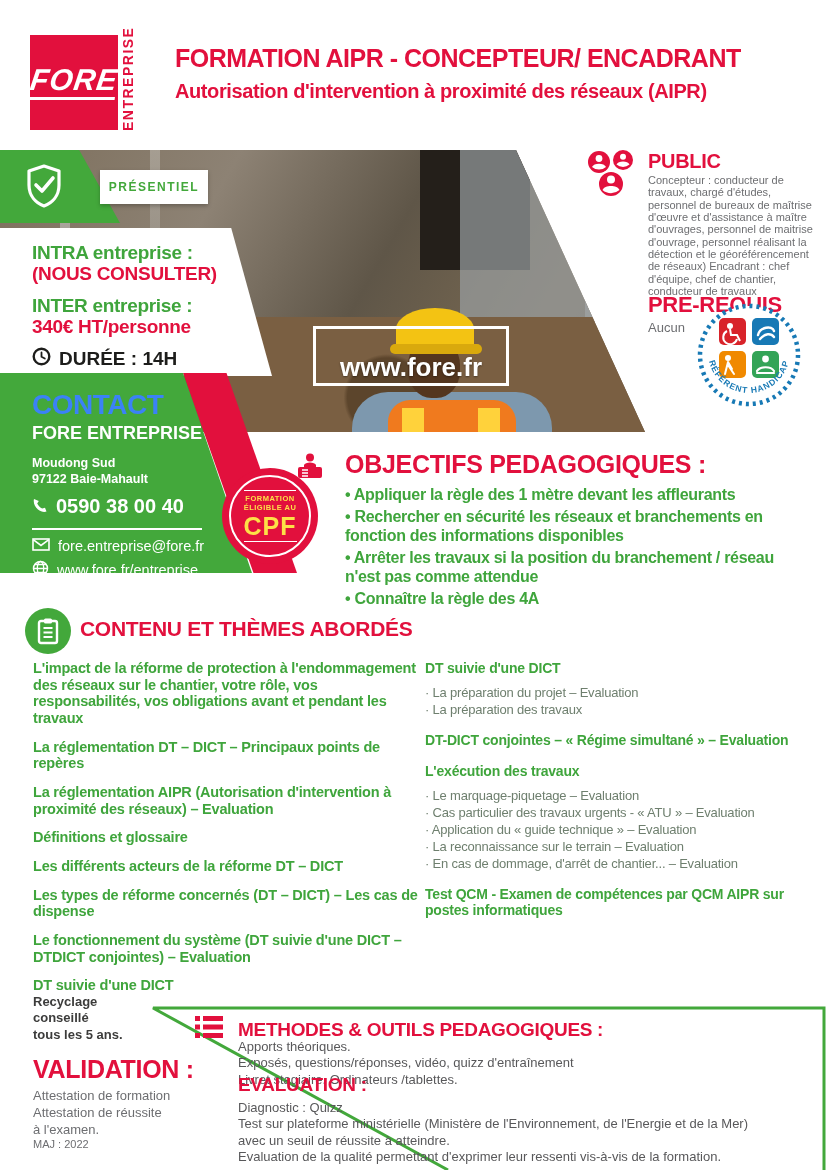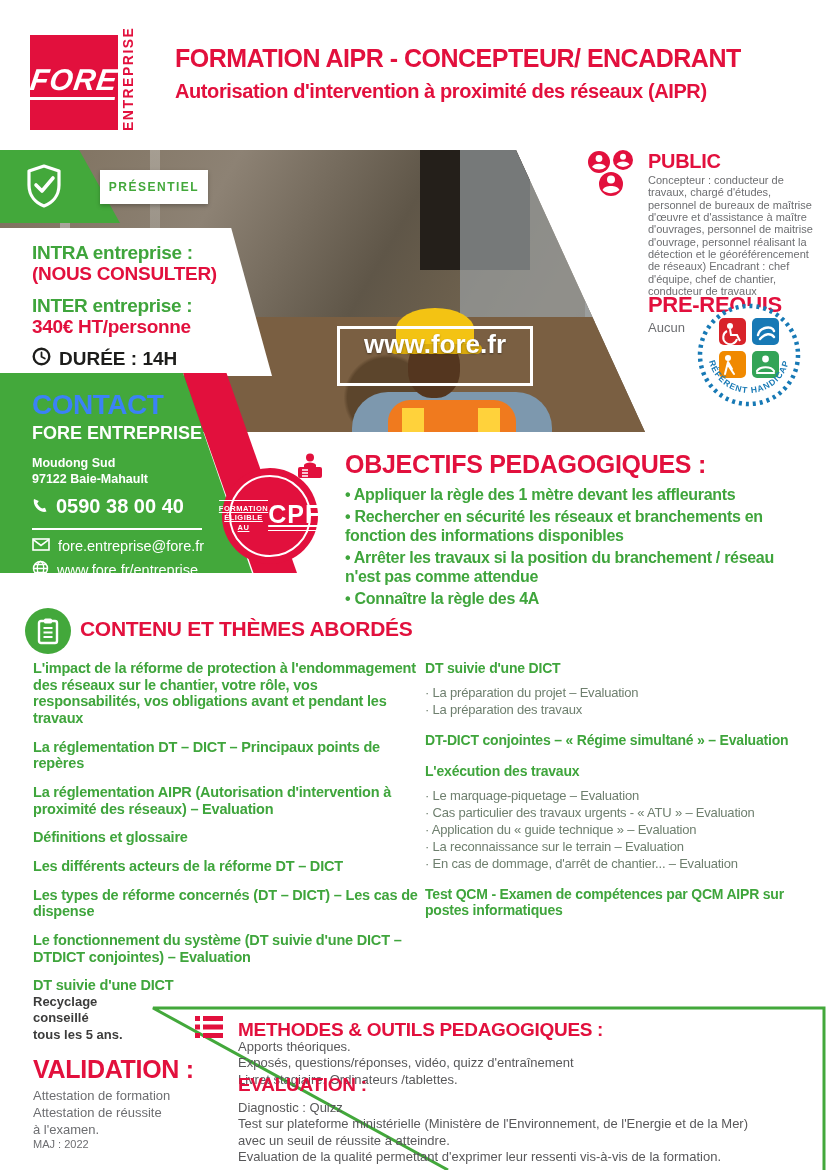--- a/index.html
+++ b/index.html
@@ -21,21 +21,21 @@
   .pole{position:absolute;background:linear-gradient(#b9b4ab,#8d8880);width:10px;height:200px;top:0;}
   .doorway{position:absolute;left:420px;top:0;width:110px;height:120px;background:#241f1a;}
   .wall{position:absolute;left:460px;top:0;width:185px;height:170px;background:#9aa0a2;opacity:.7;}
   .dirt{position:absolute;left:0;bottom:0;width:100%;height:115px;background:radial-gradient(circle at 20% 40%, #6d5336 12%, transparent 13%),radial-gradient(circle at 60% 70%, #5c452c 10%, transparent 11%),#7a5f42;}
   .worker-shirt{position:absolute;left:352px;top:242px;width:200px;height:195px;background:#7d98ae;border-radius:36px 36px 0 0;}
   .worker-vest{position:absolute;left:388px;top:250px;width:128px;height:185px;background:#f07a1e;border-radius:22px 22px 0 0;}
   .vest-stripe{position:absolute;top:8px;width:22px;height:175px;background:#ffd23b;}
   .worker-head{position:absolute;left:408px;top:188px;width:52px;height:60px;background:#54361f;border-radius:45%;}
   .worker-hat{position:absolute;left:396px;top:158px;width:78px;height:42px;background:#f3c313;border-radius:50% 50% 12% 12%;}
   .hat-brim{position:absolute;left:390px;top:194px;width:92px;height:10px;background:#d9a90d;border-radius:6px;}
-  .web-overlay{left:313px;top:326px;width:190px;height:54px;border:3px solid #fff;display:flex;align-items:flex-start;justify-content:center;margin-left:24px;}
+  .web-overlay{left:313px;top:326px;width:190px;height:54px;border:3px solid #fff;display:flex;align-items:flex-end;justify-content:center;}
   .web-overlay span{color:#fff;font-weight:bold;font-size:26px;text-shadow:0 1px 2px rgba(0,0,0,.4);}
 
   
   .presentiel-band{left:0;top:150px;width:120px;height:73px;background:#43a83b;clip-path:polygon(0 0,66% 0,100% 100%,0 100%);}
   .shield{left:24px;top:163px;}
   .presentiel-label{left:100px;top:170px;width:108px;height:34px;background:#fff;display:flex;align-items:center;justify-content:center;box-shadow:0 2px 4px rgba(0,0,0,.25);}
   .presentiel-label span{color:#43a83b;font-size:12px;font-weight:bold;letter-spacing:1.5px;}
 
   
   .pricing{left:0;top:228px;width:272px;height:148px;background:#fff;clip-path:polygon(0 0,85% 0,100% 100%,0 100%);padding:14px 0 0 32px;box-sizing:border-box;}
@@ -51,21 +51,21 @@
   .contact-content{position:absolute;left:32px;top:16px;width:220px;color:#fff;}
   .c-title{color:#3b82f6;font-size:28px;font-weight:bold;letter-spacing:-0.5px;}
   .c-company{font-size:18px;font-weight:bold;margin-top:2px;}
   .c-addr{font-size:12.5px;font-weight:bold;margin-top:12px;line-height:1.25;}
   .c-phone{display:flex;align-items:center;gap:8px;font-size:20px;font-weight:bold;margin-top:8px;}
   .c-rule{width:170px;border:none;border-top:2px solid #fff;margin:10px 0 8px 0;}
   .c-row{display:flex;align-items:center;gap:8px;font-size:14.5px;font-weight:normal;margin-top:6px;}
 
   
   .cpf{left:222px;top:468px;width:96px;height:96px;background:#e2103d;border-radius:50%;display:flex;align-items:center;justify-content:center;z-index:5;}
-  .cpf-inner{width:78px;height:78px;border-radius:50%;border:2px solid #fff;display:flex;flex-direction:row;align-items:center;justify-content:center;color:#ffffff;text-align:center;text-decoration:underline;}
+  .cpf-inner{width:78px;height:78px;border-radius:50%;border:2px solid #fff;display:flex;flex-direction:column;align-items:center;justify-content:center;color:#fde047;text-align:center;}
   .cpf-small{font-size:7.5px;font-weight:bold;letter-spacing:.5px;line-height:1.25;border-top:1px solid #fff;padding-top:3px;}
   .cpf-big{font-size:25px;font-weight:bold;letter-spacing:1px;line-height:1.05;border-bottom:1px solid #fff;padding-bottom:2px;}
 
   
   .public-icon{left:585px;top:148px;}
   .sec-title{color:#e2103d;font-weight:bold;font-size:20px;letter-spacing:-0.3px;}
   .public-title{left:648px;top:150px;}
   .public-text{left:648px;top:174px;width:172px;color:#6d6e71;font-size:11px;line-height:1.12;}
   .prereq-title{left:648px;top:292px;font-size:22px;}
   .prereq-text{left:648px;top:320px;color:#6d6e71;font-size:13px;}

